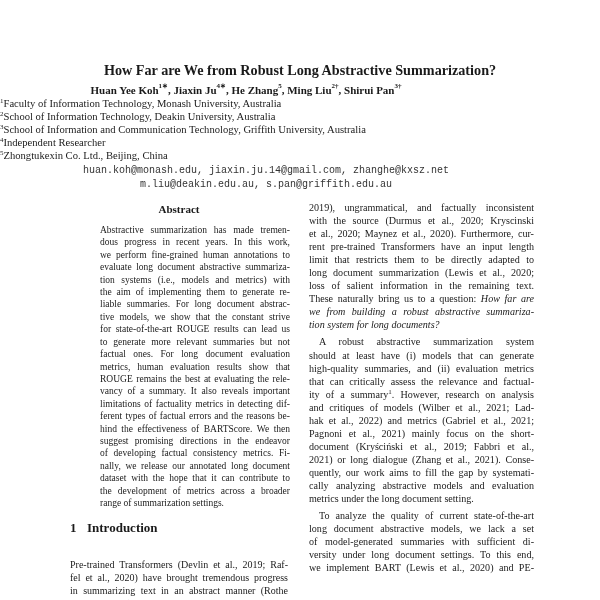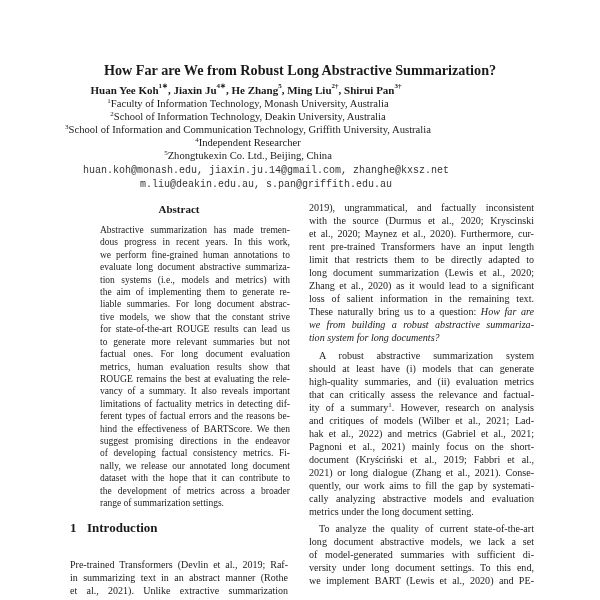--- a/index.html
+++ b/index.html
@@ -3,21 +3,21 @@
   <meta charset="utf-8">
   <style>
     html, body { margin: 0; padding: 0; background: #ffffff; }
     body { width: 600px; height: 600px; overflow: hidden; position: relative;
            font-family: "Liberation Serif", serif; color: #1a1a1a; }
     .page { position: absolute; left: 0; top: 0; width: 600px; height: 600px; }
     .title { position: absolute; left: 0; width: 600px; top: 62px; text-align: center;
              font-weight: bold; font-size: 14.2px; letter-spacing: 0; }
     .authors { position: absolute; left: 0; width: 492px; top: 84px; text-align: center;
                font-weight: bold; font-size: 11px; }
-    .affils { position: absolute; left: 0; width: 496px; top: 97px; text-align: center;
+    .affils { position: absolute; left: 0; width: 496px; top: 97px; text-align: left;
               font-size: 10.6px; line-height: 13px; }
     .affils div { white-space: nowrap; }
     .emails { position: absolute; left: 0; width: 532px; top: 164px; text-align: center;
               font-family: "Liberation Mono", monospace; font-size: 10px; line-height: 14px; color: #333; }
     .emails div { white-space: nowrap; }
     sup { font-size: 7px; vertical-align: top; position: relative; top: -2px; }
     .col { position: absolute; font-size: 10.1px; line-height: 13.05px; text-align: justify; }
     .col-left { left: 70px; width: 218px; top: 203px; }
     .col-right { left: 309px; width: 225px; top: 201px; }
     .abstract-head { text-align: center; font-weight: bold; font-size: 11px; margin-bottom: 8px; }
@@ -82,34 +82,34 @@
       <span class="line">dataset with the hope that it can contribute to</span>
       <span class="line">the development of metrics across a broader</span>
       <span class="line" style="text-align-last:left;">range of summarization settings.</span>
     </div>
 
     <div class="section-head">
       <span class="num">1</span><span>Introduction</span>
     </div>
     <div class="intro-body">
       <span class="line">Pre-trained Transformers (Devlin et al., 2019; Raf-</span>
+      <span class="line">fel et al., 2020) have brought tremendous progress</span>
       <span class="line">in summarizing text in an abstract manner (Rothe</span>
       <span class="line">et al., 2021). Unlike extractive summarization</span>
       <span class="line">(Xiao and Carenini, 2019; Cui and Hu, 2021; Ju</span>
     </div>
   </div>
 
   <div class="col col-right">
     <span class="line">2019), ungrammatical, and factually inconsistent</span>
     <span class="line">with the source (Durmus et al., 2020; Kryscinski</span>
     <span class="line">et al., 2020; Maynez et al., 2020). Furthermore, cur-</span>
     <span class="line">rent pre-trained Transformers have an input length</span>
     <span class="line">limit that restricts them to be directly adapted to</span>
     <span class="line">long document summarization (Lewis et al., 2020;</span>
-    <span class="line">Zhang et al., 2020) as it would lead to a significant</span>
     <span class="line">loss of salient information in the remaining text.</span>
     <span class="line"><span>These naturally bring us to a question: </span><span class="ital">How far are</span></span>
     <span class="line ital">we from building a robust abstractive summariza-</span>
     <span class="line ital" style="text-align-last:left;">tion system for long documents?</span>
 
     <div style="height:4px"></div>
     <span class="line" style="padding-left:10px; box-sizing:border-box;">A robust abstractive summarization system</span>
     <span class="line">should at least have (i) models that can generate</span>
     <span class="line">high-quality summaries, and (ii) evaluation metrics</span>
     <span class="line">that can critically assess the relevance and factual-</span>

